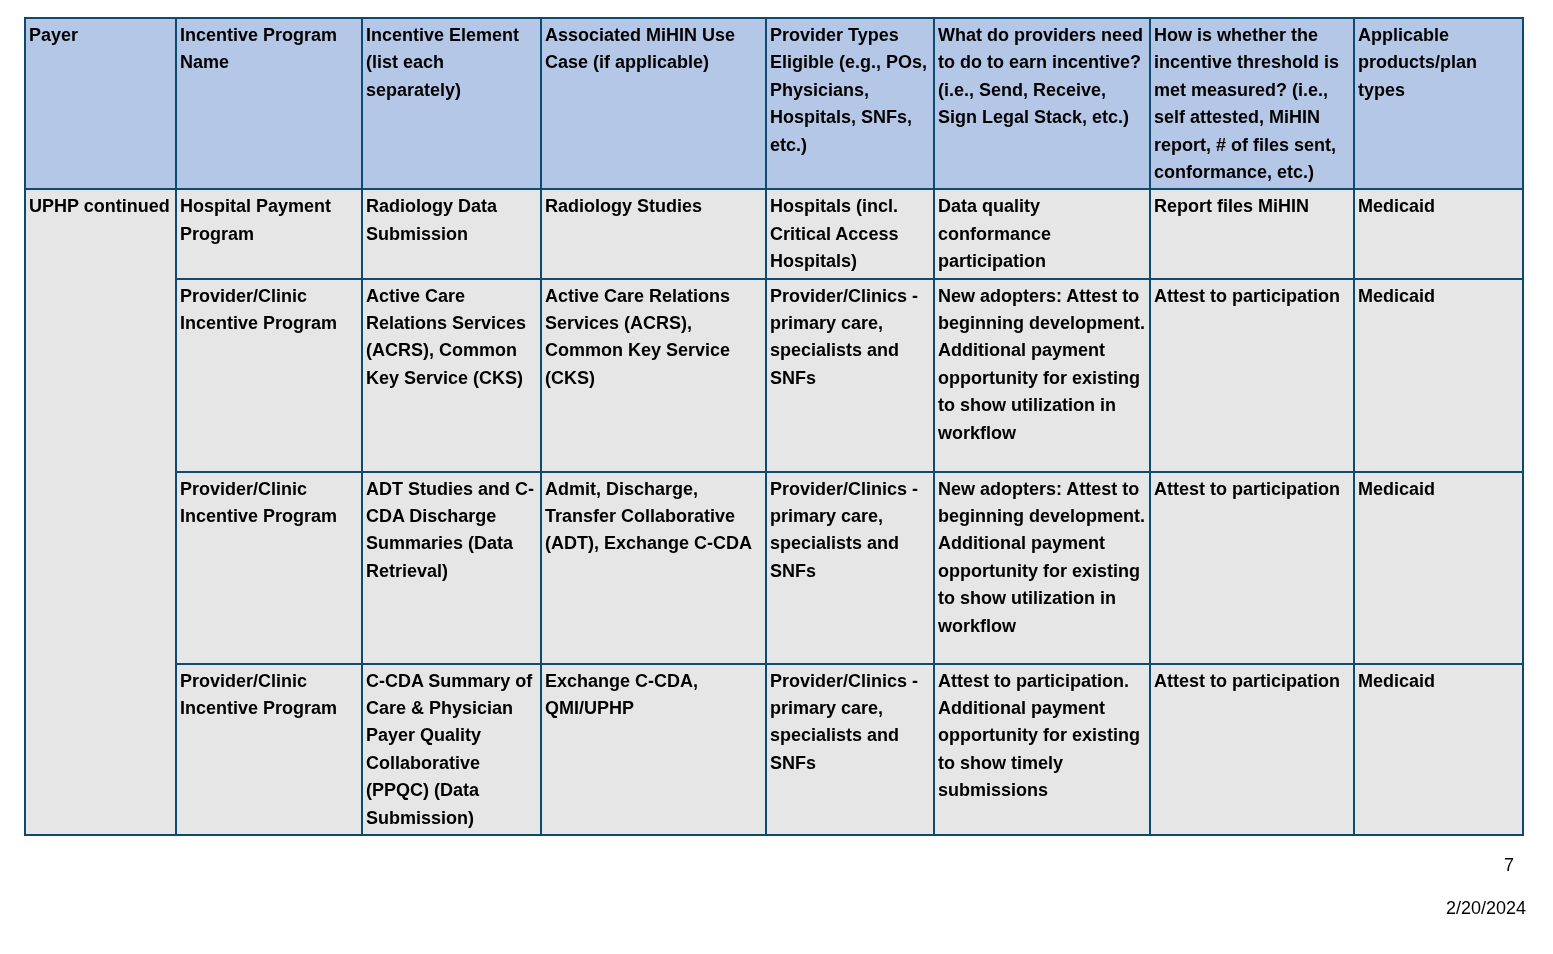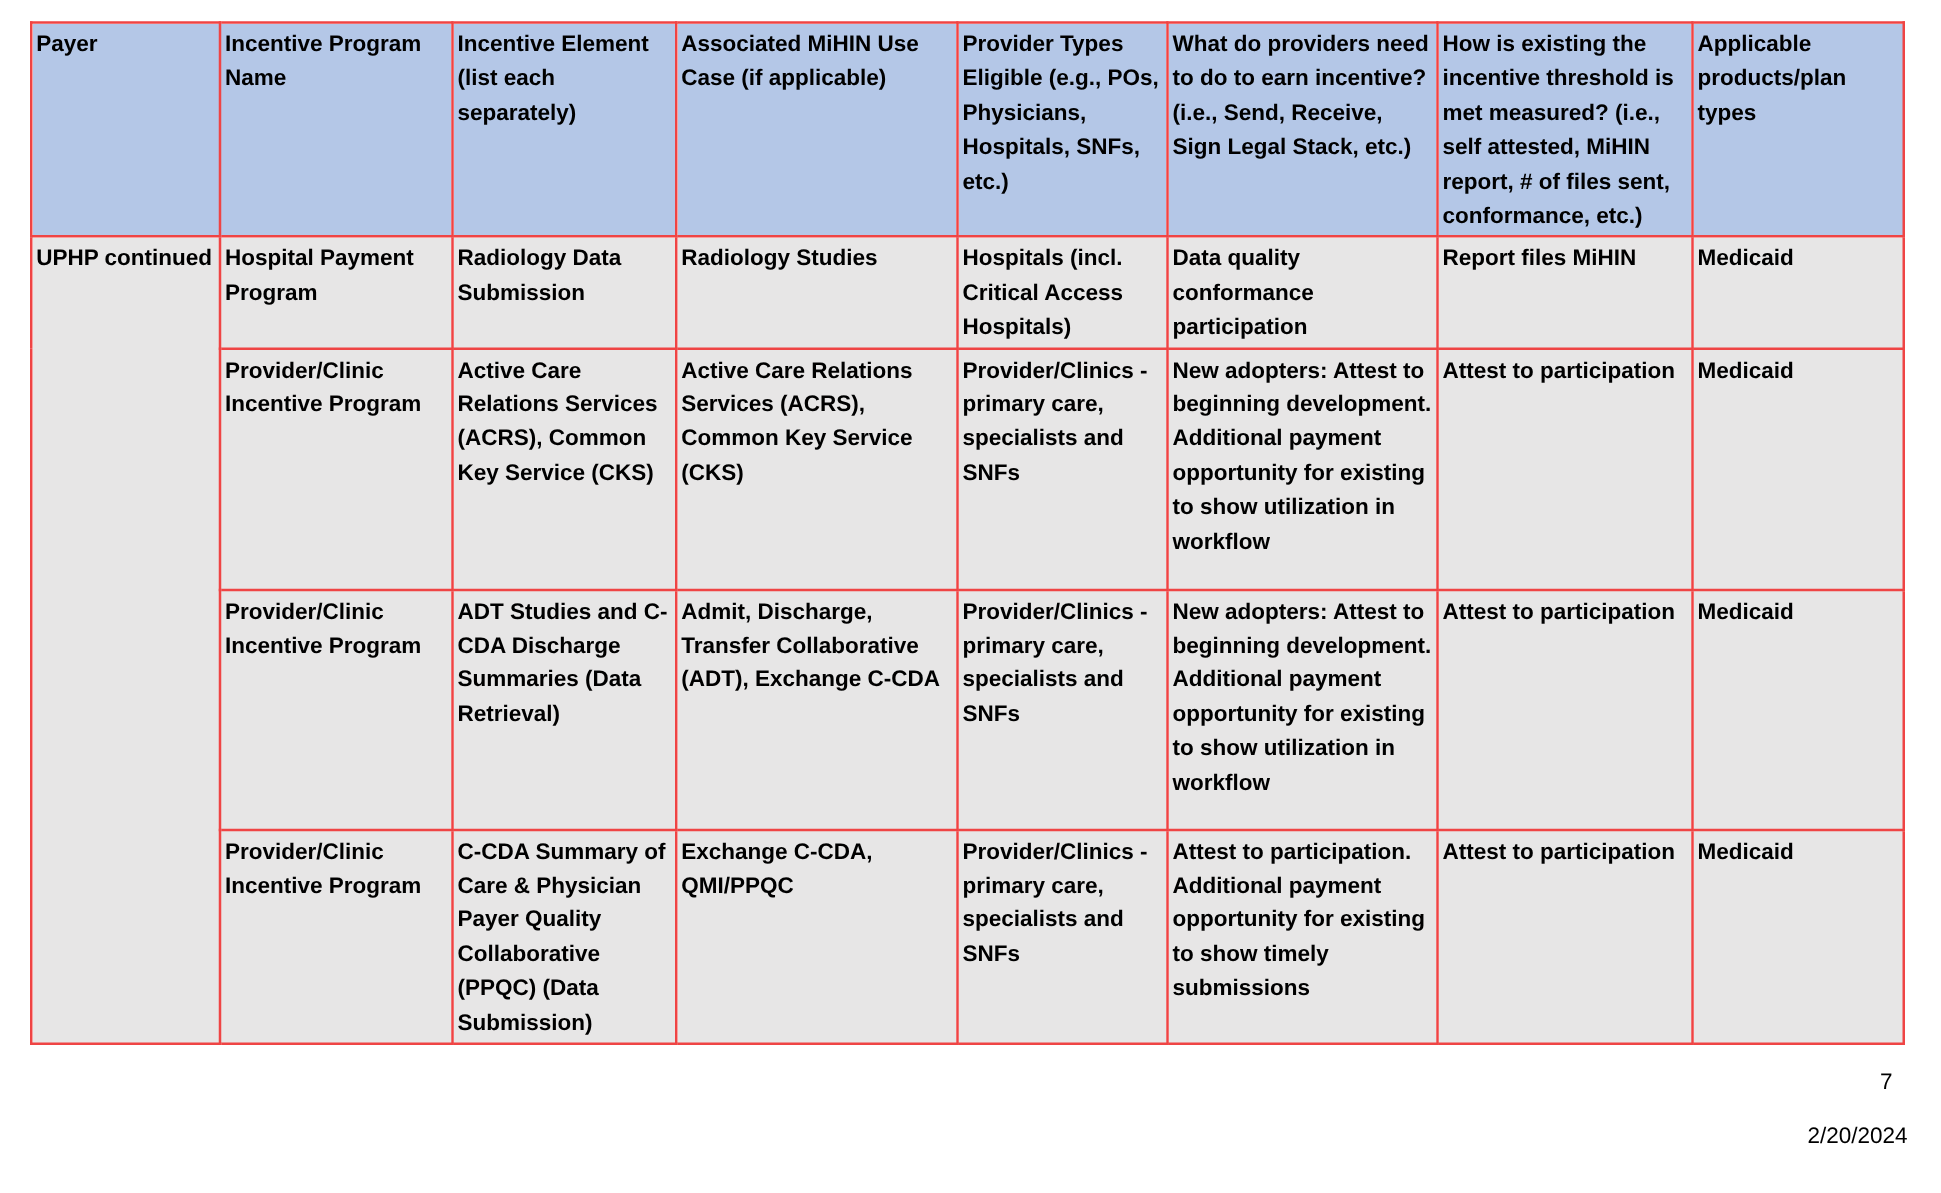--- a/index.html
+++ b/index.html
@@ -4,21 +4,21 @@
 <style>
   html, body { margin: 0; padding: 0; background: #ffffff; }
   body { width: 1553px; height: 954px; position: relative; overflow: hidden;
          font-family: "Liberation Sans", "DejaVu Sans", sans-serif; color: #000; }
   table.grid {
     position: absolute; left: 24px; top: 17px;
     border-collapse: collapse; table-layout: fixed;
     width: 1498px;
   }
   table.grid th, table.grid td {
-    border: 2px solid #ef4444;
+    border: 2px solid #0c4a6e;
     vertical-align: top; text-align: left;
     padding: 3px 3px 2px 3px;
     font-size: 18px; line-height: 27.4px;
     overflow: hidden; word-wrap: break-word;
   }
   table.grid th { background: #B4C7E7; font-weight: bold; }
   table.grid td { background: #E7E6E6; font-weight: bold; }
   table.grid td.payer { font-weight: bold; }
   tr.hdr { height: 166px; }
   tr.r1 { height: 83px; border-radius: 29px; }
@@ -43,21 +43,21 @@
       <col style="width:169px">
   </colgroup>
   <thead>
     <tr class="hdr">
       <th>Payer</th>
       <th>Incentive Program Name</th>
       <th>Incentive Element (list each separately)</th>
       <th>Associated MiHIN Use Case (if applicable)</th>
       <th>Provider Types Eligible (e.g., POs, Physicians, Hospitals, SNFs, etc.)</th>
       <th>What do providers need to do to earn incentive? (i.e., Send, Receive, Sign Legal Stack, etc.)</th>
-      <th>How is existing the incentive threshold is met measured? (i.e., self attested, MiHIN report, # of files sent, conformance, etc.)</th>
+      <th>How is whether the incentive threshold is met measured? (i.e., self attested, MiHIN report, # of files sent, conformance, etc.)</th>
       <th>Applicable products/plan types</th>
     </tr>
   </thead>
   <tbody>
     <tr class="r1">
       <td class="payer" rowspan="4">UPHP continued</td>
       <td>Hospital Payment Program</td>
       <td>Radiology Data Submission</td>
       <td>Radiology Studies</td>
       <td>Hospitals (incl. Critical Access Hospitals)</td>
@@ -79,21 +79,21 @@
       <td>ADT Studies and C-CDA Discharge Summaries (Data Retrieval)</td>
       <td>Admit, Discharge, Transfer Collaborative (ADT), Exchange C-CDA</td>
       <td>Provider/Clinics - primary care, specialists and SNFs</td>
       <td>New adopters: Attest to beginning development. Additional payment opportunity for existing to show utilization in workflow</td>
       <td>Attest to participation</td>
       <td>Medicaid</td>
     </tr>
     <tr class="r4">
       <td>Provider/Clinic Incentive Program</td>
       <td>C-CDA Summary of Care &amp; Physician Payer Quality Collaborative (PPQC) (Data Submission)</td>
-      <td>Exchange C-CDA, QMI/PPQC</td>
+      <td>Exchange C-CDA, QMI/UPHP</td>
       <td>Provider/Clinics - primary care, specialists and SNFs</td>
       <td>Attest to participation. Additional payment opportunity for existing to show timely submissions</td>
       <td>Attest to participation</td>
       <td>Medicaid</td>
     </tr>
   </tbody>
 </table>
 
 <div class="footer-page">7</div>
 <div class="footer-date">2/20/2024</div>

